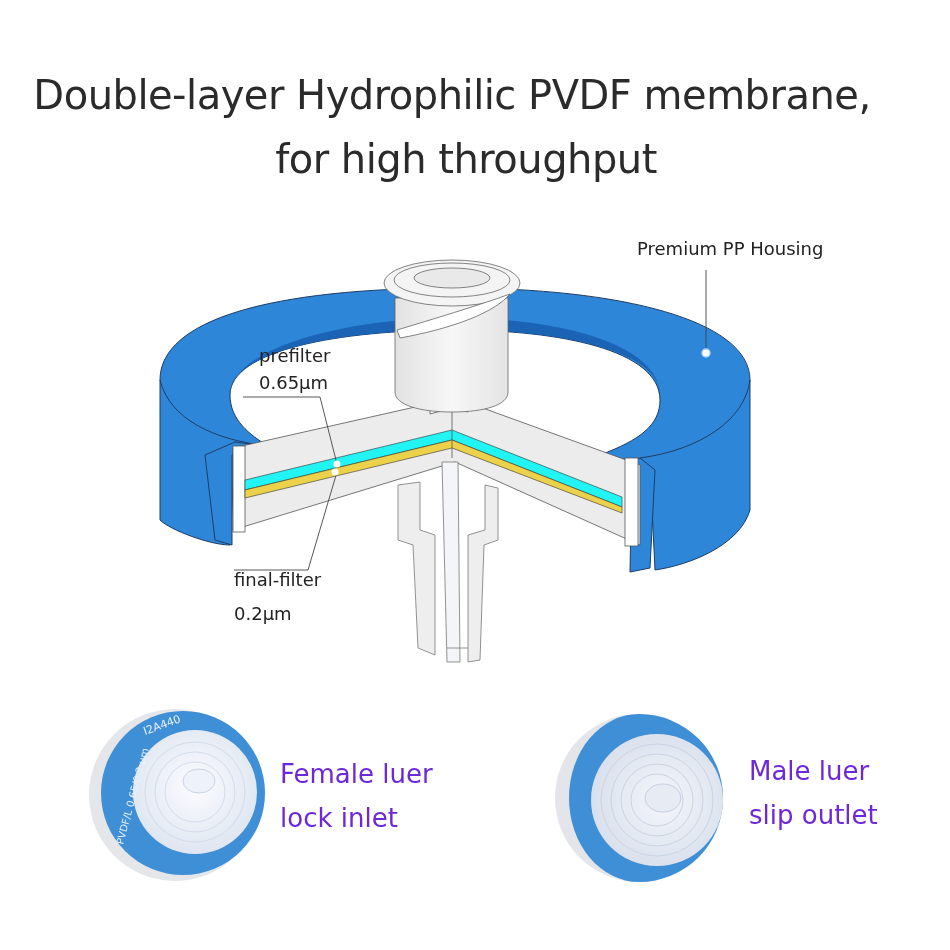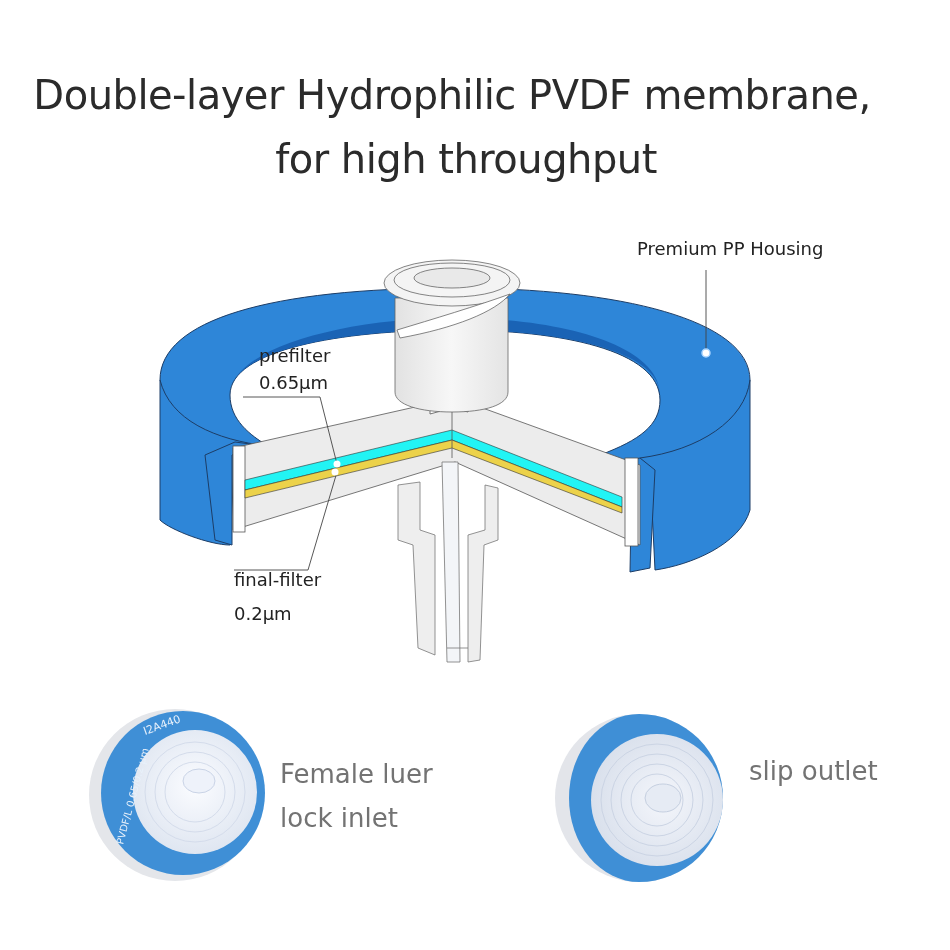--- a/index.html
+++ b/index.html
@@ -8,21 +8,21 @@
   .title { position: absolute; left: 0; width: 904px; text-align: center;
            font-size: 40px; letter-spacing: -0.5px; color: #2b2b2b; }
   .title.l1 { top: 72px; }
   .title.l2 { top: 136px; padding-left: 14px; }
   .callout { position: absolute; font-size: 18px; color: #222; white-space: nowrap; }
   .callout.housing { left: 637px; top: 238px; font-size: 18px; }
   .callout.pre1 { left: 259px; top: 345px; }
   .callout.pre2 { left: 259px; top: 372px; }
   .callout.fin1 { left: 234px; top: 569px; }
   .callout.fin2 { left: 234px; top: 603px; }
-  .feature-label { position: absolute; font-size: 26px; color: #737373; line-height: 44px; }
+  .feature-label { position: absolute; font-size: 26px; color: #6d28d9; line-height: 44px; }
   .feature-label.left { left: 280px; top: 752px; }
   .feature-label.right { left: 749px; top: 749px; }
   svg.diagram { position: absolute; left: 0; top: 0; }
   .photo { position: absolute; }
 </style>
 </head>
 <body>
 
 <div class="title l1">Double-layer Hydrophilic PVDF membrane,</div>
 <div class="title l2">for high throughput</div>
@@ -133,14 +133,15 @@
   <circle cx="104" cy="90" r="66" fill="url(#clear2)"></circle>
   <g stroke="#cbd4e4" fill="none" stroke-width="1">
     <circle cx="104" cy="90" r="56"></circle>
       <circle cx="104" cy="90" r="46"></circle>
       <circle cx="104" cy="90" r="36"></circle>
       <circle cx="104" cy="90" r="26"></circle>
   </g>
   <ellipse cx="110" cy="88" rx="18" ry="14" fill="#e6ebf4" stroke="#c5cfe0"></ellipse>
 </svg>
 <div class="feature-label right">
+  <div>Male luer</div>
   <div>slip outlet</div>
 </div>
 
 </body></html>

